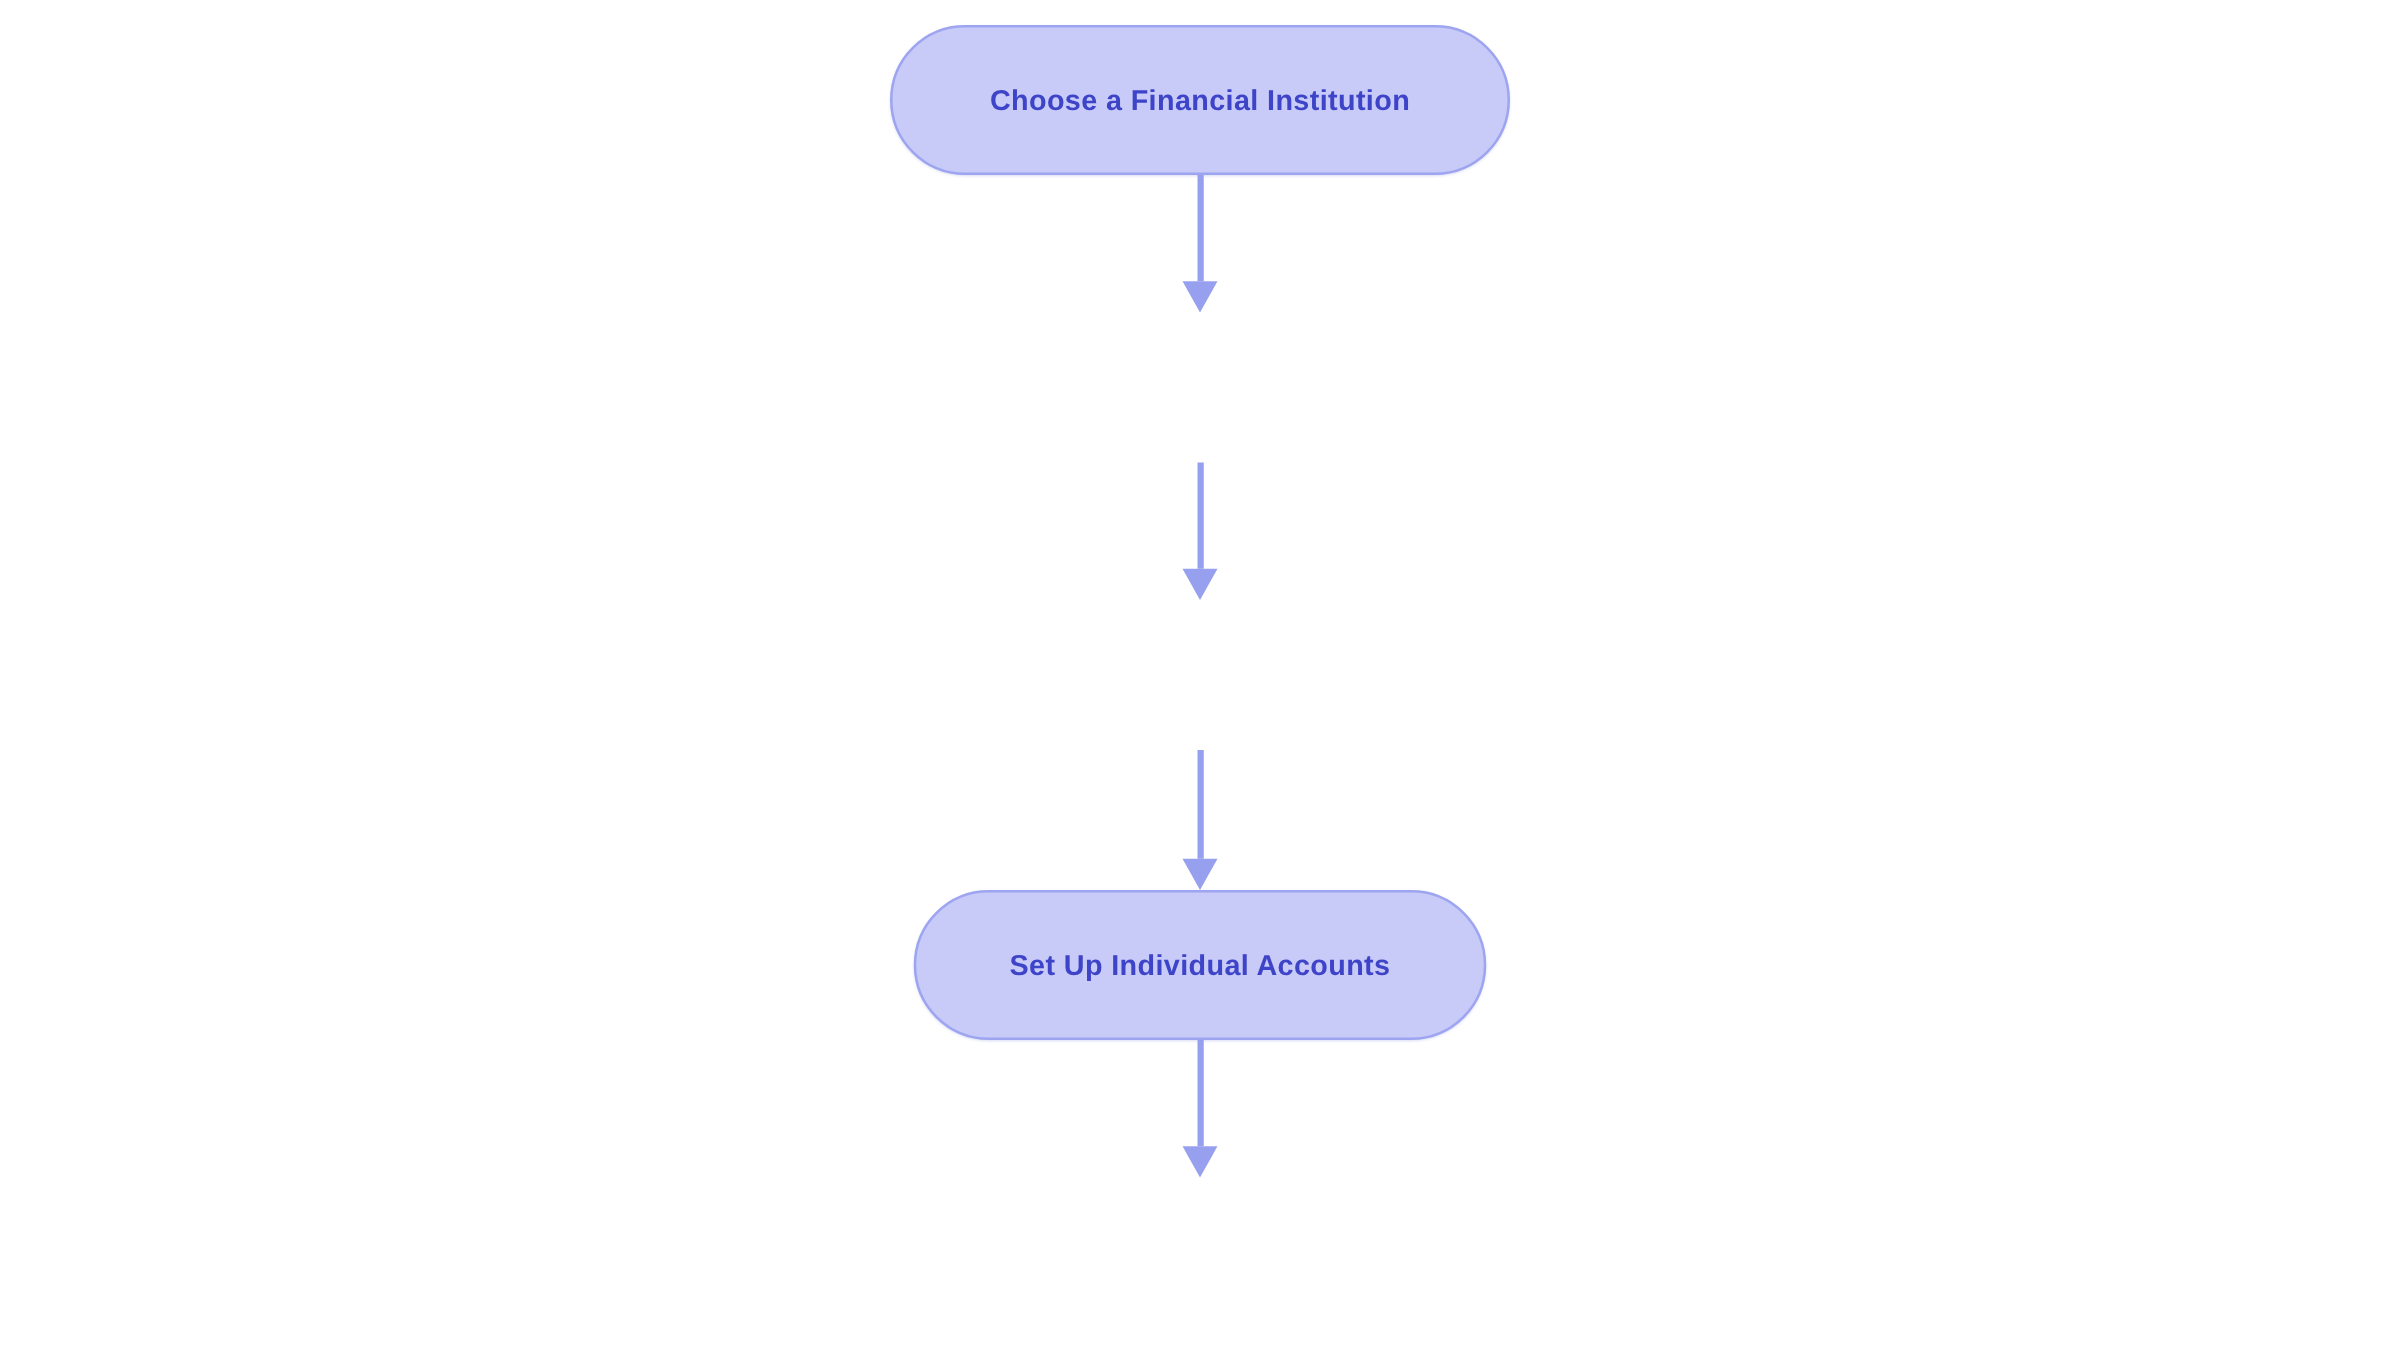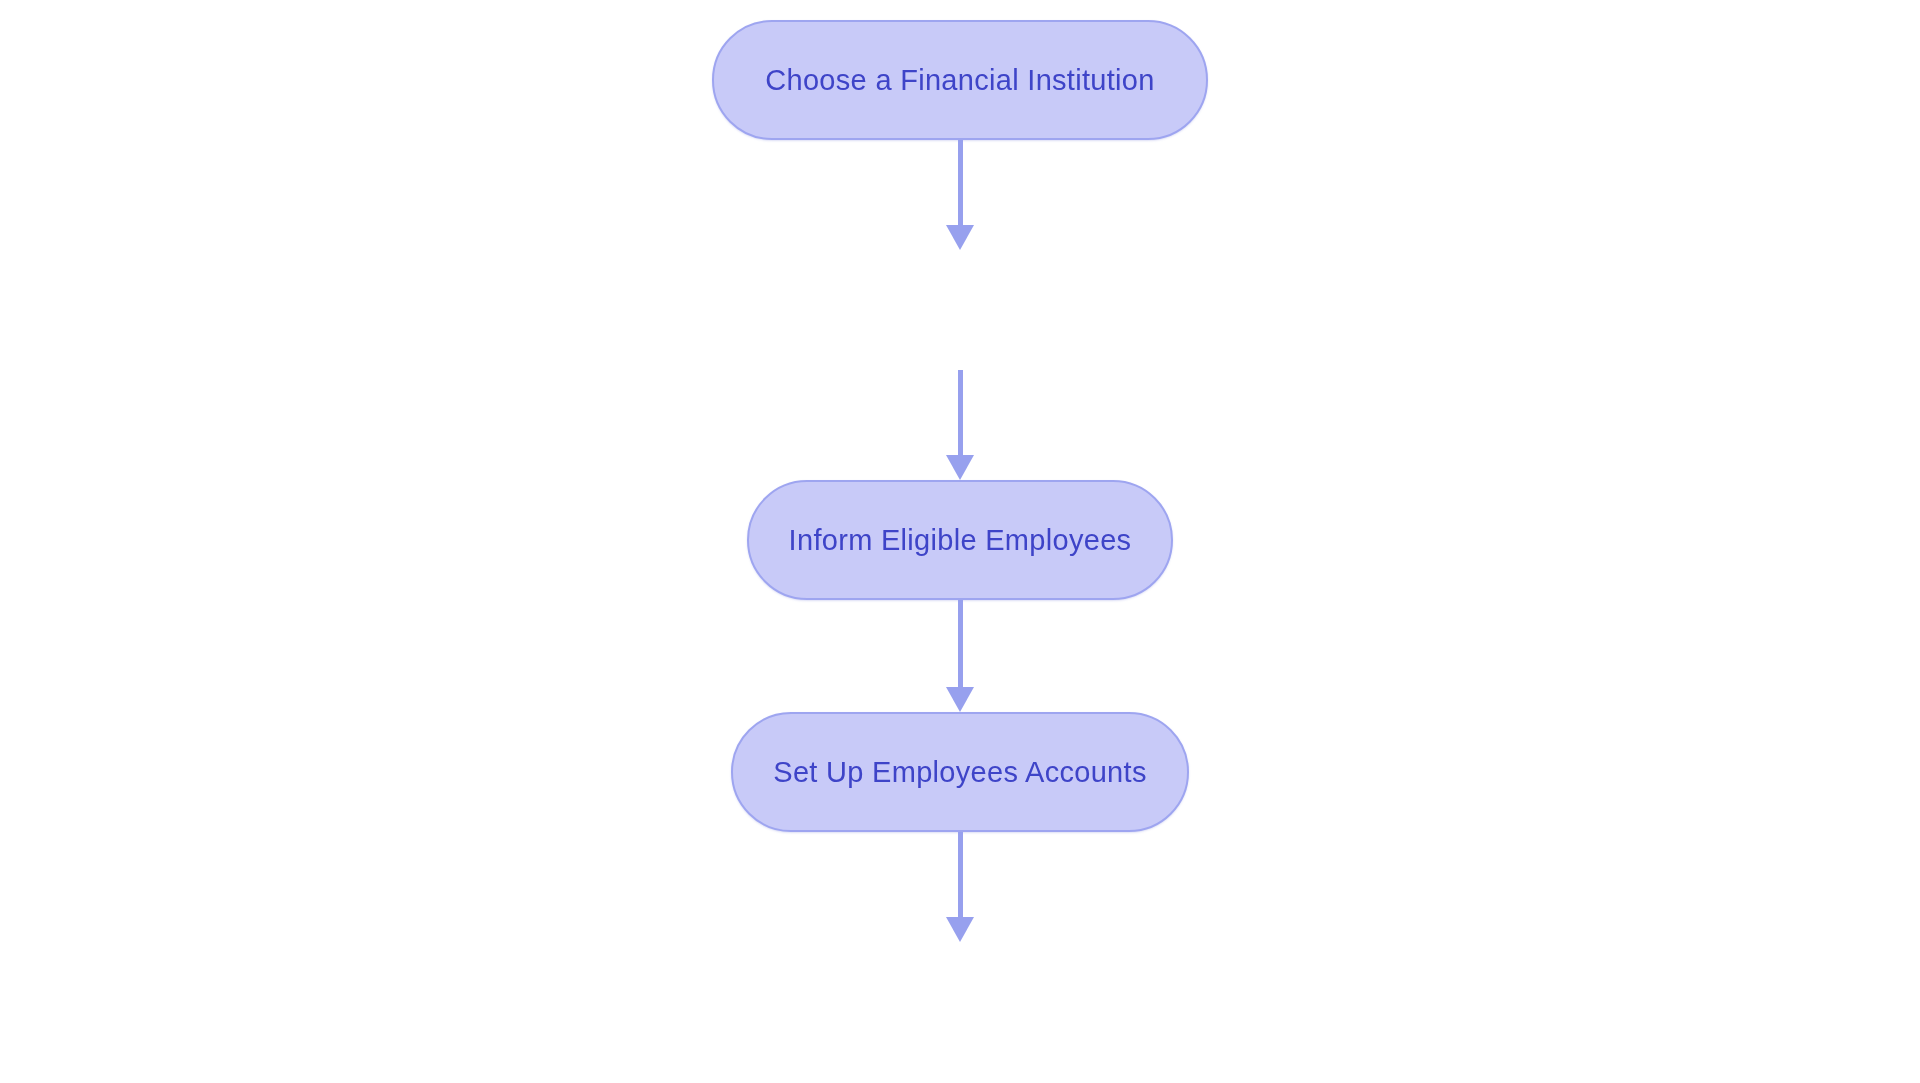--- a/index.html
+++ b/index.html
@@ -27,22 +27,22 @@
     background:var(--node-fill);
     border:2px solid var(--node-border);
     border-radius:62px;
     display:flex;
     align-items:center;
     justify-content:center;
     box-shadow:0 1px 2px rgba(120,128,220,0.25);
   }
   .node-label{
     color:var(--node-text);
-    font-size:29px;
-    font-weight:400;
+    font-size:23px;
+    font-weight:700;
     letter-spacing:0.3px;
     white-space:nowrap;
     text-align:right;
   }
   .node-1{left:712px; top:20px;  width:496px; height:120px;}
   .node-2{left:644px; top:250px; width:632px; height:120px;}
   .node-3{left:747px; top:480px; width:426px; height:120px;}
   .node-4{left:731px; top:712px; width:458px; height:120px;}
   .node-5{left:779px; top:942px; width:362px; height:118px;}
 
@@ -84,31 +84,28 @@
     <div class="shaft"></div>
     <div class="head"></div>
   </div>
 
 
   <div class="arrow arrow-2">
     <div class="shaft"></div>
     <div class="head"></div>
   </div>
 
-  <div class="node node-3">
-    <span class="node-label">Inform Eligible Employees</span>
-  </div>
 
   <div class="arrow arrow-3">
     <div class="shaft"></div>
     <div class="head"></div>
   </div>
 
   <div class="node node-4">
-    <span class="node-label">Set Up Employees Accounts</span>
+    <span class="node-label">Set Up Individual Accounts</span>
   </div>
 
   <div class="arrow arrow-4">
     <div class="shaft"></div>
     <div class="head"></div>
   </div>
 
 
 </div>
 

